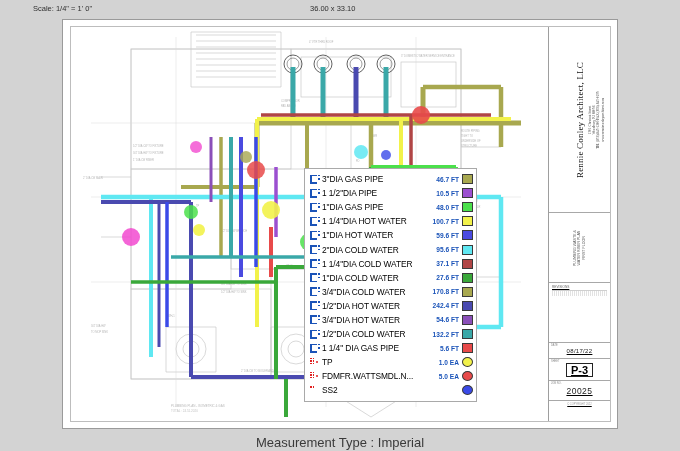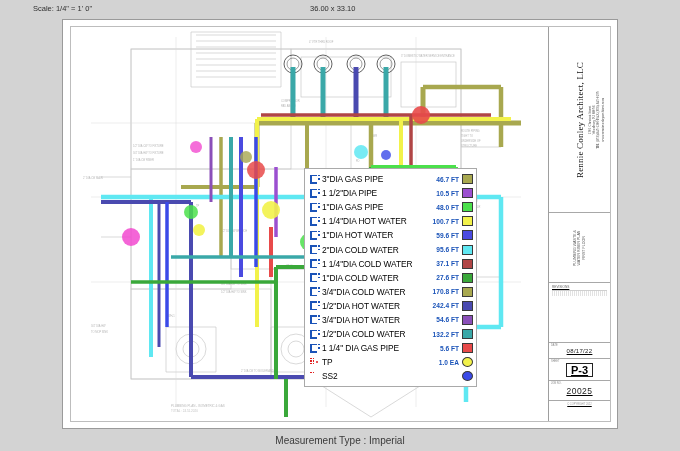--- a/index.html
+++ b/index.html
@@ -11,21 +11,21 @@
   }
   .viewer{position:relative;width:680px;height:451px;}
 
   
   .topbar{position:absolute;left:0;top:0;width:680px;height:18px;background:#d3d3d3;}
   .scale-label{position:absolute;left:33px;top:4px;font-size:7.5px;color:#2f2f2f;white-space:nowrap;}
   .sheet-size{position:absolute;left:310px;top:4px;font-size:7.5px;color:#2f2f2f;white-space:nowrap;}
 
   
   .bottombar{position:absolute;left:0;bottom:0;width:680px;height:22px;background:#d3d3d3;}
-  .meas-type{position:absolute;left:0;top:6px;width:680px;text-align:center;font-size:10px;color:#3a3a3a;}
+  .meas-type{position:absolute;left:0;top:6px;width:680px;text-align:center;font-size:13px;color:#3a3a3a;}
 
   
   .sheet{position:absolute;left:62px;top:19px;width:556px;height:410px;background:#ffffff;
          border:1px solid #9a9a9a;box-sizing:border-box;overflow:hidden;}
   .sheet-inner-border{position:absolute;left:7px;top:6px;right:6px;bottom:6px;
          border:1px solid #bdbdbd;box-sizing:border-box;pointer-events:none;}
 
   
   .plan{position:absolute;left:8px;top:7px;width:470px;height:395px;overflow:hidden;}
   .plan svg{position:absolute;left:0;top:0;}
@@ -459,20 +459,36 @@
             </div>
             <div class="lg-label">TP</div>
             <div class="lg-qty">1.0 EA</div>
             <div class="lg-swatch round" style="background: rgb(242, 242, 74);"></div>
           </div>
           <div class="legend-row">
             <div class="lg-icon">
               <span class="fix-ico">
                 <i style="left:0;top:0px"></i>
                 <i style="left:2.6px;top:0px"></i>
+                <i style="left:0;top:2.4px"></i>
+                <i style="left:2.6px;top:2.4px"></i>
+                <i style="left:0;top:4.8px"></i>
+                <i style="left:2.6px;top:4.8px"></i>
+                <i class="dotbig"></i>
+              </span>
+            </div>
+            <div class="lg-label">FDMFR.WATTSMDL.N...</div>
+            <div class="lg-qty">5.0 EA</div>
+            <div class="lg-swatch round" style="background: rgb(232, 74, 74);"></div>
+          </div>
+          <div class="legend-row">
+            <div class="lg-icon">
+              <span class="fix-ico">
+                <i style="left:0;top:0px"></i>
+                <i style="left:2.6px;top:0px"></i>
               </span>
             </div>
             <div class="lg-label">SS2</div>
             <div class="lg-swatch round" style="background: rgb(58, 74, 232);"></div>
           </div>
         </div>
     </div>
 
     <div class="titleblock">
 

